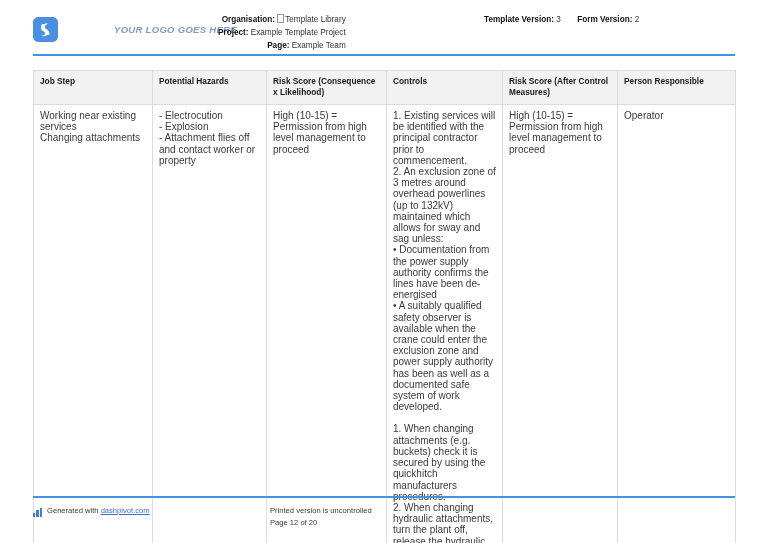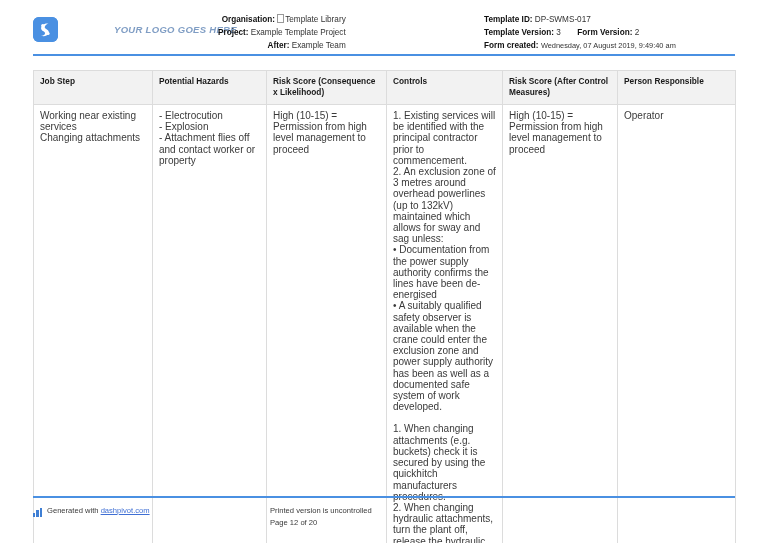--- a/index.html
+++ b/index.html
@@ -213,40 +213,32 @@
     <div class="meta-col left">
       <div class="meta-row">
         <span class="meta-label">Organisation:</span>
         <span class="tofu"></span><span class="meta-value">Template Library</span>
       </div>
       <div class="meta-row">
         <span class="meta-label">Project:</span>
         <span class="meta-value">Example Template Project</span>
       </div>
       <div class="meta-row">
-        <span class="meta-label">After:</span>
+        <span class="meta-label">Page:</span>
         <span class="meta-value">Example Team</span>
       </div>
     </div>
 
     <div class="meta-col right">
-      <div class="meta-row">
-        <span class="meta-label">Template ID:</span>
-        <span class="meta-value">DP-SWMS-017</span>
-      </div>
       <div class="meta-row">
         <span class="meta-label">Template Version:</span>
         <span class="meta-value">3</span>
         <span class="meta-gap"></span>
         <span class="meta-label">Form Version:</span>
         <span class="meta-value">2</span>
-      </div>
-      <div class="meta-row">
-        <span class="meta-label">Form created:</span>
-        <span class="meta-value small">Wednesday, 07 August 2019, 9:49:40 am</span>
       </div>
     </div>
   </div>
 
   <div class="rule-top"></div>
 
   <div class="table-wrap">
     <table class="swms">
       <colgroup>
         <col class="c1">

